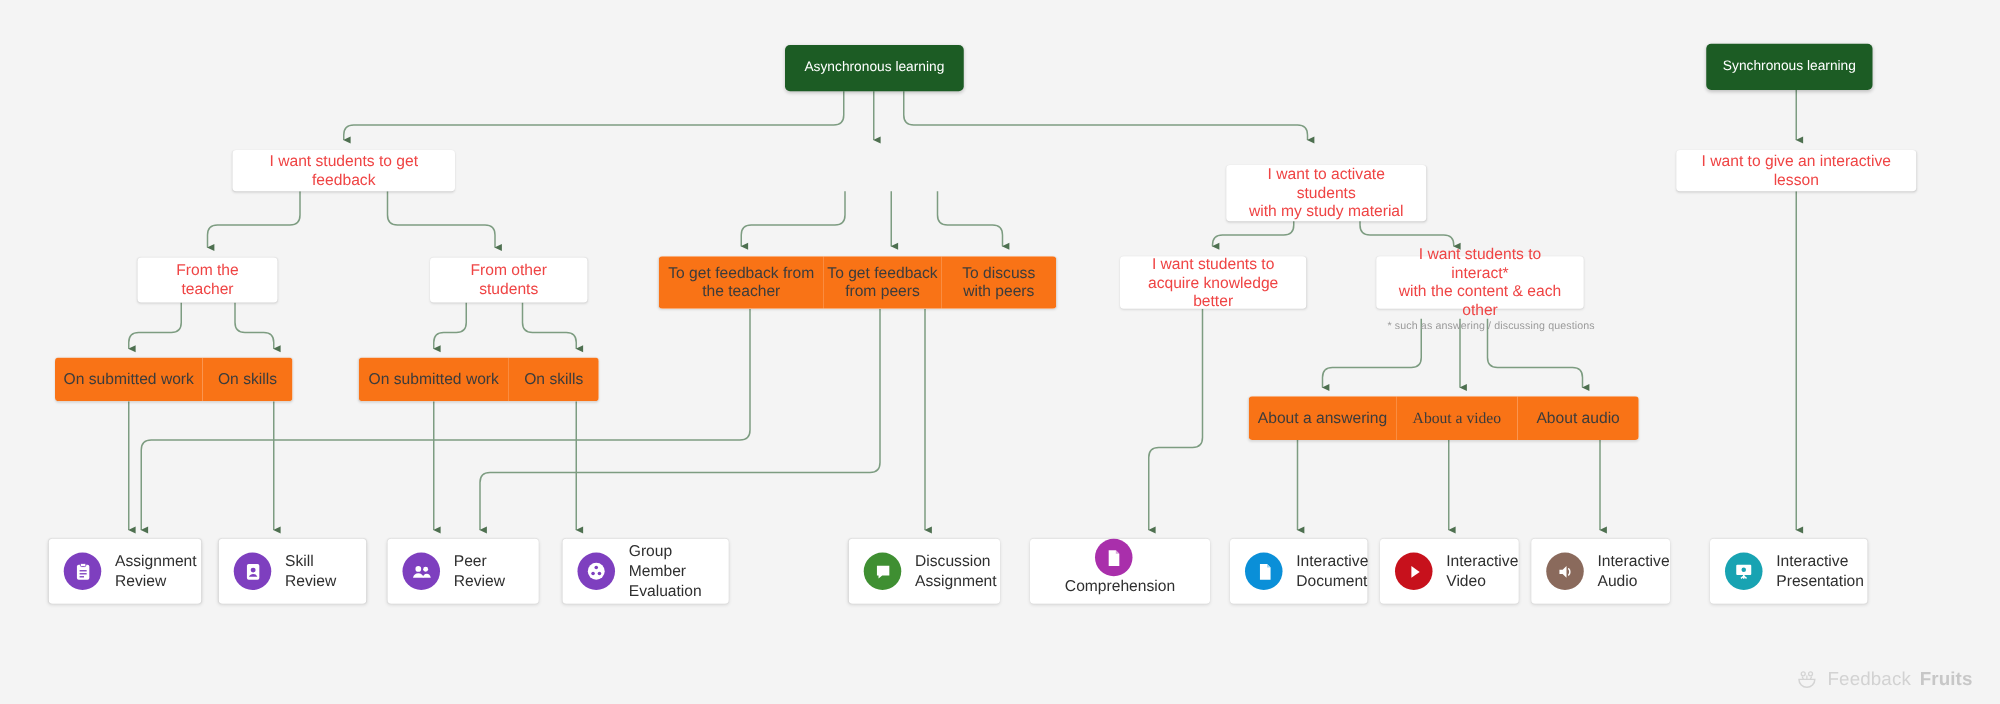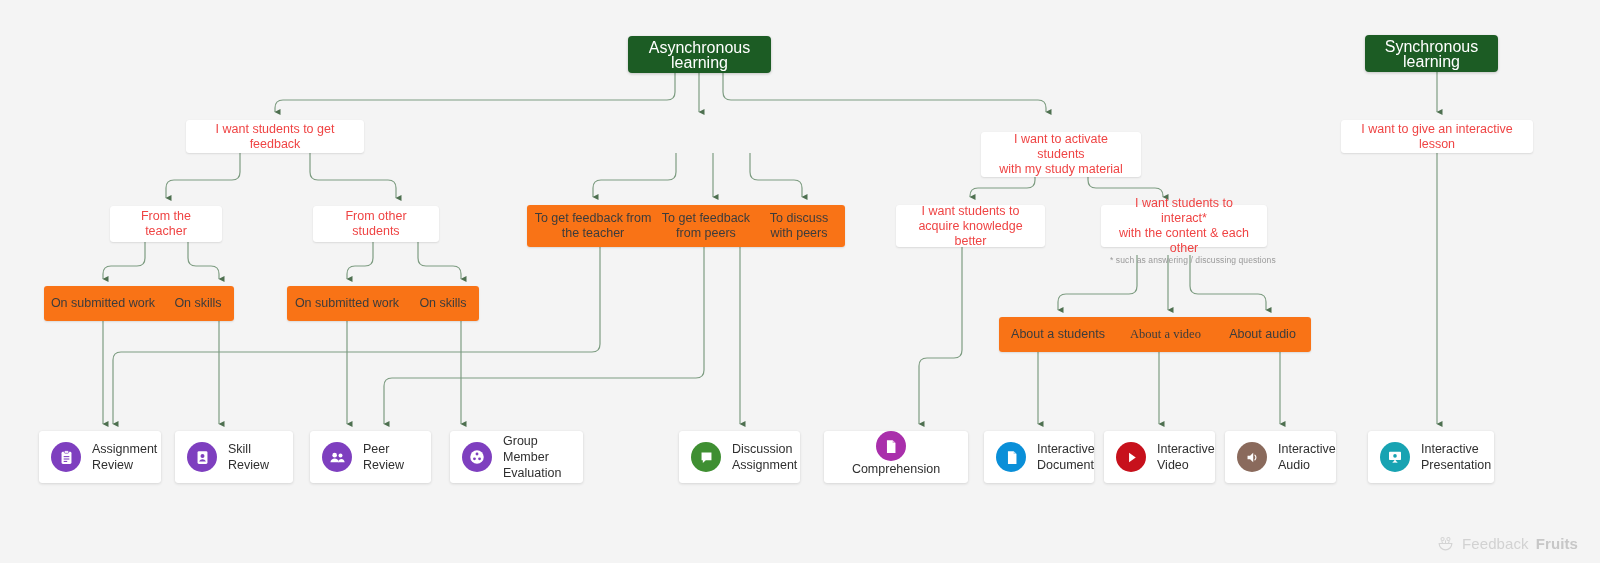--- a/index.html
+++ b/index.html
@@ -21,21 +21,21 @@
     border-radius:3px;
     background:#ffffff;
     color:#ef4444;
     font-size:12.5px;
     line-height:15px;
     box-shadow:0 1px 2px rgba(0,0,0,0.10), 0 0 1px rgba(0,0,0,0.06);
   }
   .node.root{
     background:#1c5c24;
     color:#ffffff;
-    font-size:16px;
+    font-size:11px;
     border-radius:4px;
     box-shadow:0 1px 3px rgba(0,0,0,0.20);
   }
   .node.plain{padding:0 12px;}
   .group{
     position:absolute;
     display:flex;
     border-radius:3px;
     overflow:hidden;
     box-shadow:0 1px 2px rgba(0,0,0,0.10), 0 0 1px rgba(0,0,0,0.06);
@@ -156,21 +156,21 @@
   <div class="node plain" style="left:981px;top:106px;width:160px;height:45px;margin-top:26px;">
     <span class="ml">I want to activate students<br>with my study material</span>
   </div>
   <div class="node plain" style="left:1341px;top:120px;width:192px;height:33px;">
     <span>I want to give an interactive lesson</span>
   </div>
 
   <div class="node plain" style="left:110px;top:206px;width:112px;height:36px;">
     <span>From the teacher</span>
   </div>
-  <div class="node plain" style="left:313px;top:206px;width:126px;height:36px;">
+  <div class="node plain" style="left:344px;top:206px;width:126px;height:36px;">
     <span>From other students</span>
   </div>
   <div class="node plain" style="left:896px;top:205px;width:149px;height:42px;">
     <span class="ml">I want students to<br>acquire knowledge better</span>
   </div>
   <div class="node plain" style="left:1101px;top:205px;width:166px;height:42px;">
     <span class="ml">I want students to interact*<br>with the content &amp; each other</span>
   </div>
 
   <div class="group" style="left:527px;top:205px;width:318px;height:42px;">
@@ -198,21 +198,21 @@
     <div class="cell" style="width:120px;height:35px;">
       <span>On submitted work</span>
     </div>
     <div class="cell" style="width:72px;height:35px;">
       <span>On skills</span>
     </div>
   </div>
 
   <div class="group" style="left:999px;top:317px;width:312px;height:35px;">
     <div class="cell" style="width:118px;height:35px;">
-      <span>About a students</span>
+      <span>About a answering</span>
     </div>
     <div class="cell" style="width:97px;height:35px;font-family:Liberation Serif, serif;">
       <span>About a video</span>
     </div>
     <div class="cell" style="width:97px;height:35px;">
       <span>About audio</span>
     </div>
   </div>
 
   <div class="note" style="left:1110px;top:255px;text-align:right;">* such as answering / discussing questions</div>

